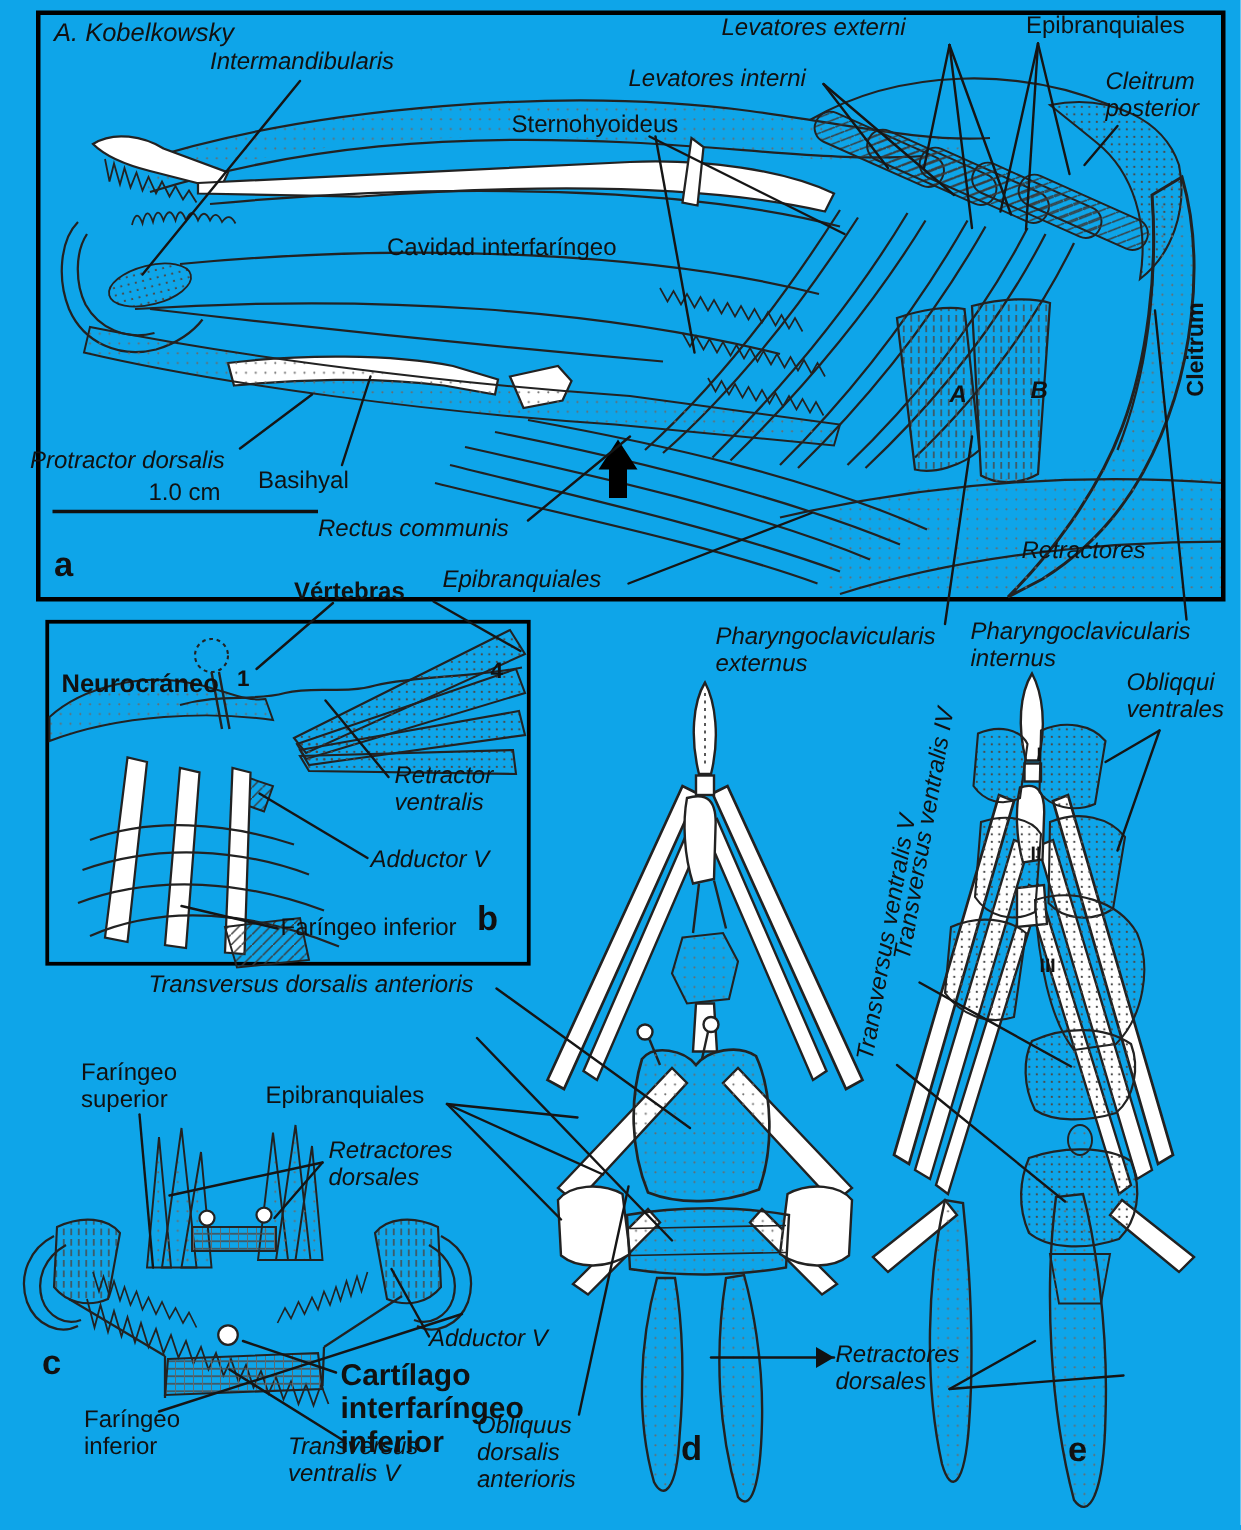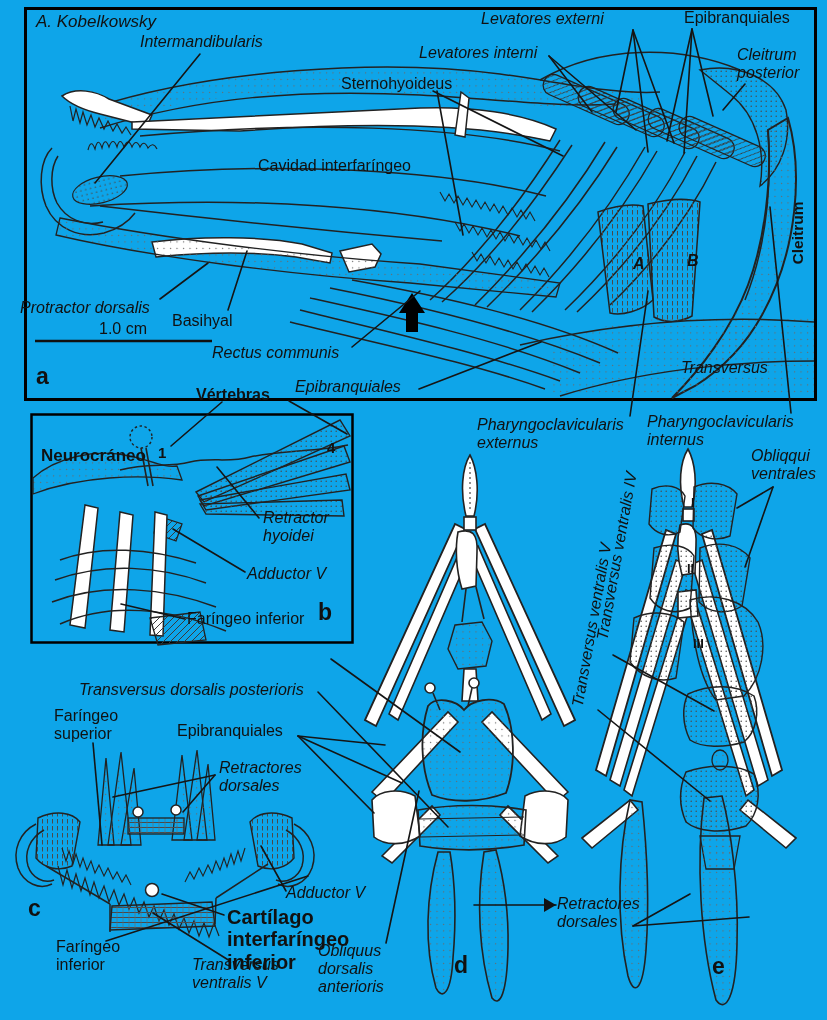--- a/index.html
+++ b/index.html
@@ -271,38 +271,38 @@
 <div class="lb it" style="left:140px;top:33px">Intermandibularis</div>
 <div class="lb it" style="left:481px;top:10px">Levatores externi</div>
 <div class="lb" style="left:684px;top:9px">Epibranquiales</div>
 <div class="lb it" style="left:419px;top:44px">Levatores interni</div>
 <div class="lb it wrap" style="left:737px;top:46px;width:84px">Cleitrum posterior</div>
 <div class="lb" style="left:341px;top:75px">Sternohyoideus</div>
 <div class="lb" style="left:258px;top:157px">Cavidad interfaríngeo</div>
 <div class="lb vert90" style="left:798px;top:233px;font-weight:bold;font-size:15.5px">Cleitrum</div>
 <div class="lb it bold" style="left:633px;top:255px">A</div>
 <div class="lb it bold" style="left:687px;top:252px">B</div>
-<div class="lb it" style="left:681px;top:359px">Transversus</div>
+<div class="lb it" style="left:681px;top:359px">Retractores</div>
 <div class="lb it" style="left:20px;top:299px">Protractor dorsalis</div>
 <div class="lb" style="left:99px;top:320px">1.0 cm</div>
 <div class="lb" style="left:172px;top:312px">Basihyal</div>
 <div class="lb it" style="left:212px;top:344px">Rectus communis</div>
 <div class="lb letter" style="left:36px;top:364px">a</div>
 <div class="lb it" style="left:295px;top:378px">Epibranquiales</div>
 <div class="lb bold" style="left:196px;top:386px">Vértebras</div>
 
 <div class="lb bold" style="left:41px;top:446px;font-size:17px">Neurocráneo</div>
 <div class="lb num" style="left:158px;top:445px">1</div>
 <div class="lb num" style="left:327px;top:440px">4</div>
-<div class="lb it wrap" style="left:263px;top:509px;width:86px">Retractor hyoidei</div>
+<div class="lb it wrap" style="left:263px;top:509px;width:86px">Retractor ventralis</div>
 <div class="lb it" style="left:247px;top:565px">Adductor V</div>
 <div class="lb" style="left:187px;top:610px">Faríngeo inferior</div>
 <div class="lb letter" style="left:318px;top:600px">b</div>
 
-<div class="lb it" style="left:79px;top:681px">Transversus dorsalis posterioris</div>
+<div class="lb it" style="left:99px;top:648px">Transversus dorsalis anterioris</div>
 <div class="lb wrap" style="left:54px;top:707px;width:78px">Faríngeo superior</div>
 <div class="lb" style="left:177px;top:722px">Epibranquiales</div>
 <div class="lb it wrap" style="left:219px;top:759px;width:102px">Retractores dorsales</div>
 <div class="lb letter" style="left:28px;top:896px">c</div>
 <div class="lb wrap" style="left:56px;top:938px;width:78px">Faríngeo inferior</div>
 <div class="lb bold wrap" style="left:227px;top:906px;width:112px;font-size:20px">Cartílago interfaríngeo inferior</div>
 <div class="lb it" style="left:286px;top:884px">Adductor V</div>
 <div class="lb it wrap" style="left:192px;top:956px;width:102px">Transversus ventralis V</div>
 <div class="lb it wrap" style="left:318px;top:942px;width:92px">Obliquus dorsalis anterioris</div>
 

